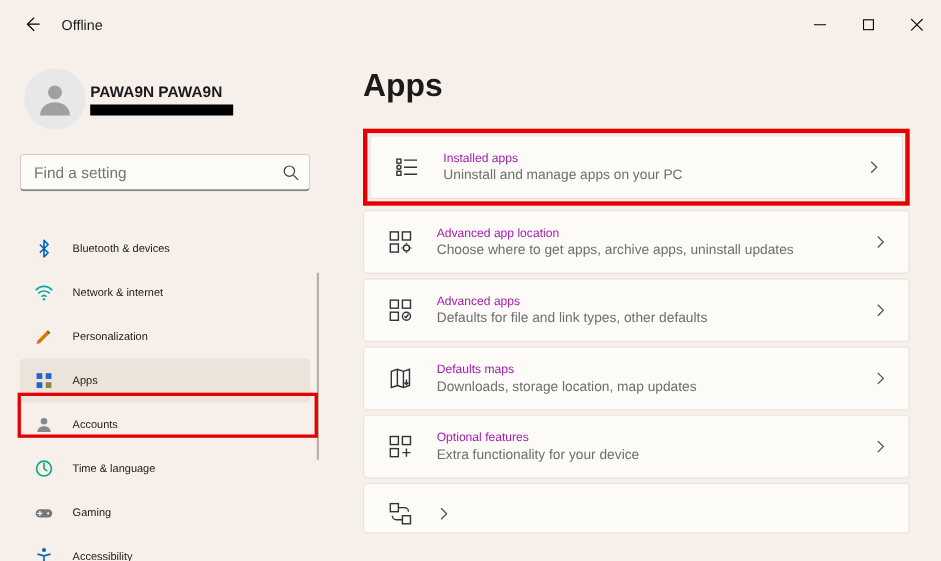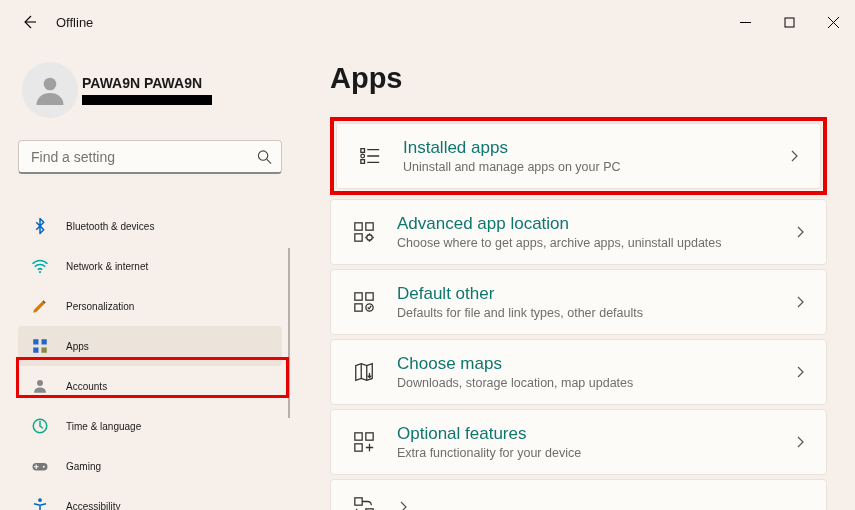--- a/index.html
+++ b/index.html
@@ -33,21 +33,21 @@
     
     .highlight-red-sidebar { position: absolute; border: 3px solid #e60000; left: 16px; width: 273px; top: 313px; height: 41px; pointer-events: none; }
     
     .content { flex: 1; padding: 18px 28px 0 34px; overflow: hidden; }
     .page-title { font-size: 29px; font-weight: 600; margin-bottom: 22px; }
     
     .settings-list { display: flex; flex-direction: column; gap: 4px; }
     .settings-item { display: flex; align-items: center; gap: 20px; background: #fdfbf8; border: 1px solid #eae2da; border-radius: 4px; padding: 14px 20px; cursor: pointer; }
     .settings-icon { width: 26px; height: 26px; display: flex; align-items: center; justify-content: center; flex-shrink: 0; }
     .settings-text { flex: 1; }
-    .settings-label { font-size: 17px; color: #0f766e; }
+    .settings-label { font-size: 11px; color: #a21caf; }
     .settings-desc { font-size: 12.5px; color: #6e6e6e; margin-top: 2px; }
     .chevron { flex-shrink: 0; }
     
     .highlight-red-content { position: relative; border: 4px solid #e60000; padding: 2px; border-radius: 0; }
     .highlight-red-content .settings-item { border-radius: 3px; }
     
     svg { display: block; }
   </style>
 </head>
 <body>
@@ -247,40 +247,40 @@
         <span class="settings-icon">
           <svg width="22" height="22" viewBox="0 0 24 24" stroke="#333" stroke-width="1.4" fill="none">
               <rect x="2" y="2" width="8" height="8"></rect>
               <rect x="14" y="2" width="8" height="8"></rect>
               <rect x="2" y="14" width="8" height="8"></rect>
               <circle cx="18" cy="18" r="4"></circle>
               <path d="M16 18l1.5 1.5L20 16"></path>
             </svg>
         </span>
         <div class="settings-text">
-          <div class="settings-label">Default other</div>
+          <div class="settings-label">Advanced apps</div>
           <div class="settings-desc">Defaults for file and link types, other defaults</div>
         </div>
         <span class="chevron">
           <svg width="12" height="12" viewBox="0 0 12 12">
               <path d="M4 1l5 5-5 5" stroke="#555" stroke-width="1.2" fill="none"></path>
             </svg>
         </span>
       </div>
 
       <div class="settings-item">
         <span class="settings-icon">
           <svg width="22" height="22" viewBox="0 0 24 24" stroke="#333" stroke-width="1.4" fill="none">
               <path d="M3 5l6-2 6 2 6-2v16l-6 2-6-2-6 2z"></path>
               <path d="M9 3v16M15 5v16"></path>
               <path d="M18 13v5M16 16l2 2 2-2"></path>
             </svg>
         </span>
         <div class="settings-text">
-          <div class="settings-label">Choose maps</div>
+          <div class="settings-label">Defaults maps</div>
           <div class="settings-desc">Downloads, storage location, map updates</div>
         </div>
         <span class="chevron">
           <svg width="12" height="12" viewBox="0 0 12 12">
               <path d="M4 1l5 5-5 5" stroke="#555" stroke-width="1.2" fill="none"></path>
             </svg>
         </span>
       </div>
 
       <div class="settings-item">

